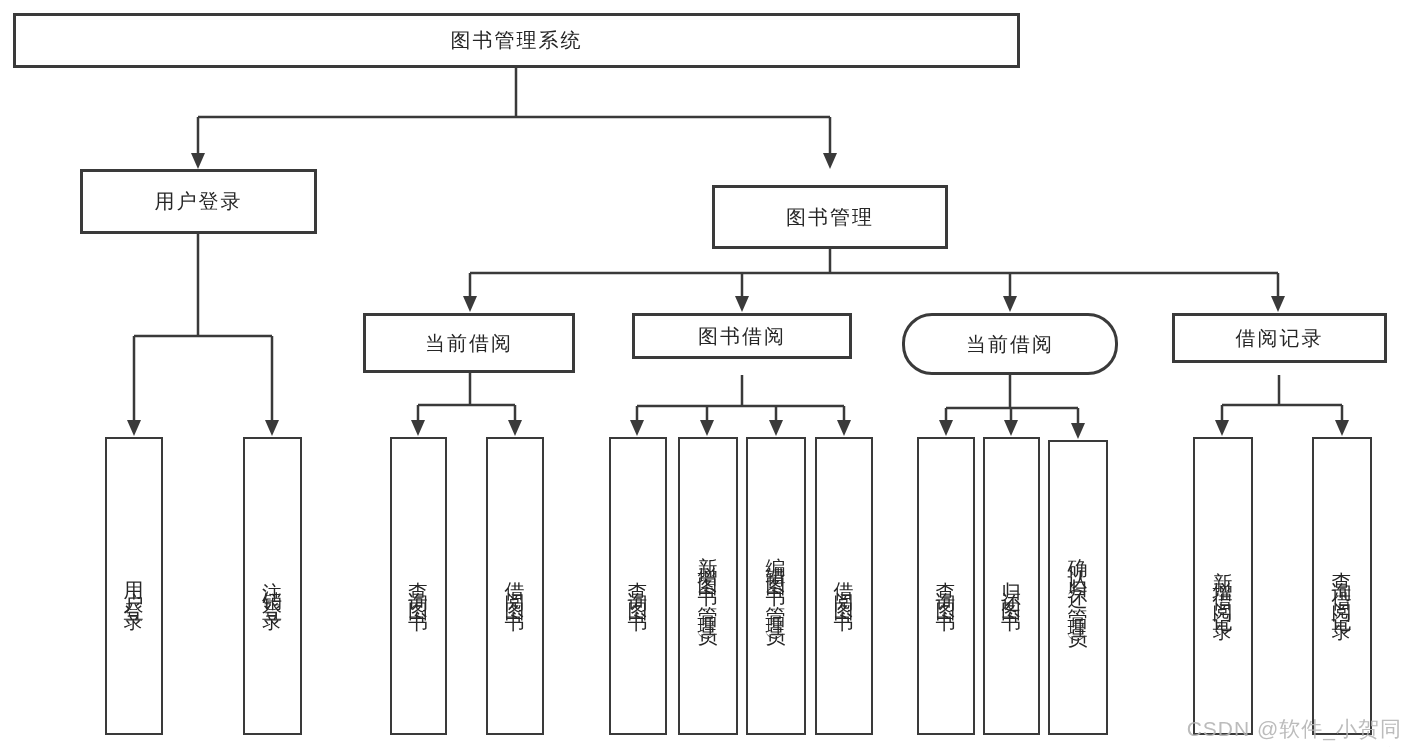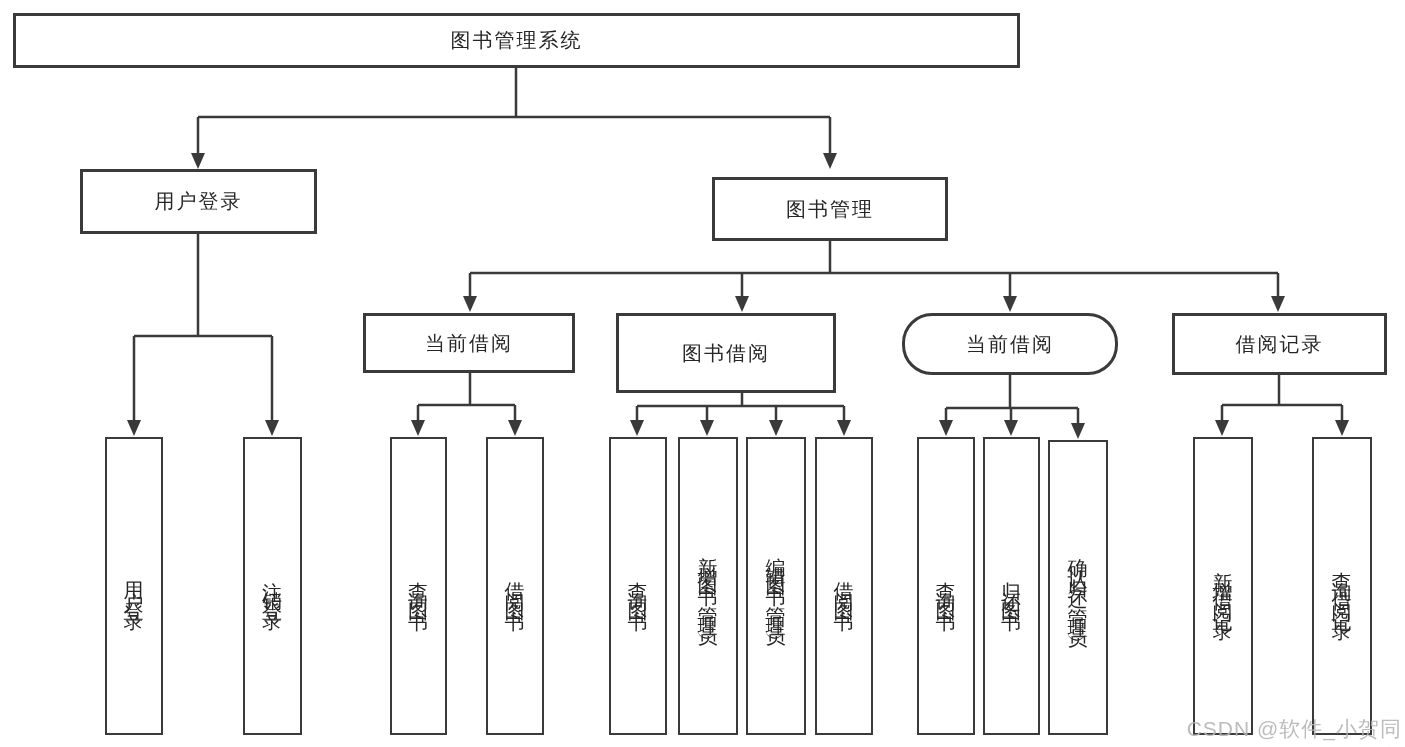--- a/index.html
+++ b/index.html
@@ -86,26 +86,26 @@
         M1004 420 L1018 420 L1011 436 Z
         M1071 423 L1085 423 L1078 439 Z
         M1215 420 L1229 420 L1222 436 Z
         M1335 420 L1349 420 L1342 436 Z"></path>
     </g>
   </svg>
 
   <div class="node" style="left:13px; top:13px; width:1007px; height:55px;">图书管理系统</div>
 
   <div class="node" style="left:80px; top:169px; width:237px; height:65px;">用户登录</div>
-  <div class="node" style="left:712px; top:177px; width:236px; height:64px;">图书管理</div>
+  <div class="node" style="left:712px; top:185px; width:236px; height:64px;">图书管理</div>
 
   <div class="node" style="left:363px; top:313px; width:212px; height:60px;">当前借阅</div>
-  <div class="node" style="left:616px; top:313px; width:220px; height:80px;">图书借阅</div>
+  <div class="node" style="left:632px; top:313px; width:220px; height:46px;">图书借阅</div>
   <div class="node" style="left:902px; top:313px; width:216px; height:62px;border-radius:30px;">当前借阅</div>
-  <div class="node" style="left:1172px; top:313px; width:215px; height:62px;">借阅记录</div>
+  <div class="node" style="left:1172px; top:313px; width:215px; height:50px;">借阅记录</div>
 
   <div class="node vnode" style="left:105px; top:437px; width:58px; height:298px;">用户登录</div>
   <div class="node vnode" style="left:243px; top:437px; width:59px; height:298px;">注销登录</div>
 
   <div class="node vnode" style="left:390px; top:437px; width:57px; height:298px;">查询图书</div>
   <div class="node vnode" style="left:486px; top:437px; width:58px; height:298px;">借阅图书</div>
 
   <div class="node vnode" style="left:609px; top:437px; width:58px; height:298px;">查询图书</div>
   <div class="node vnode" style="left:678px; top:437px; width:60px; height:298px;">新增图书（管理员）</div>
   <div class="node vnode" style="left:746px; top:437px; width:60px; height:298px;">编辑图书（管理员）</div>

